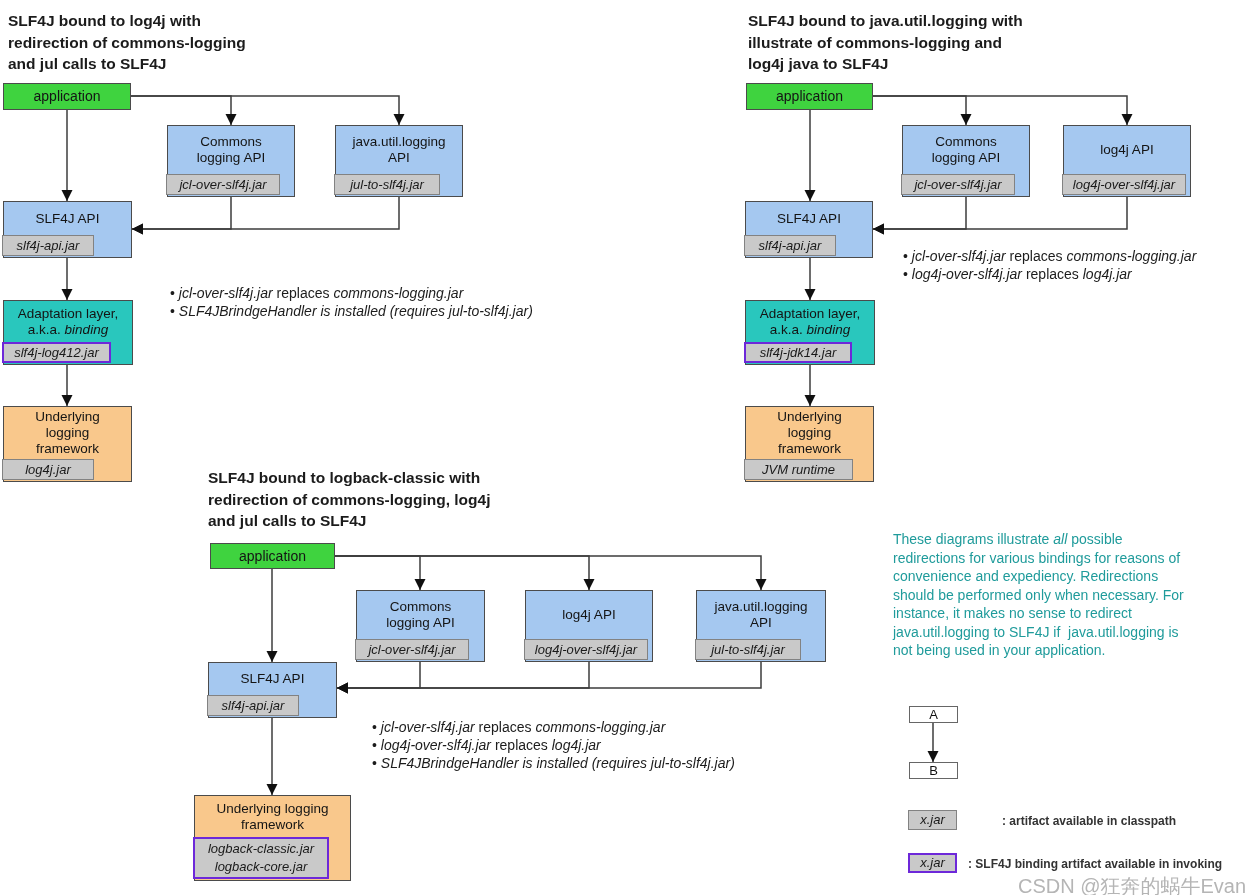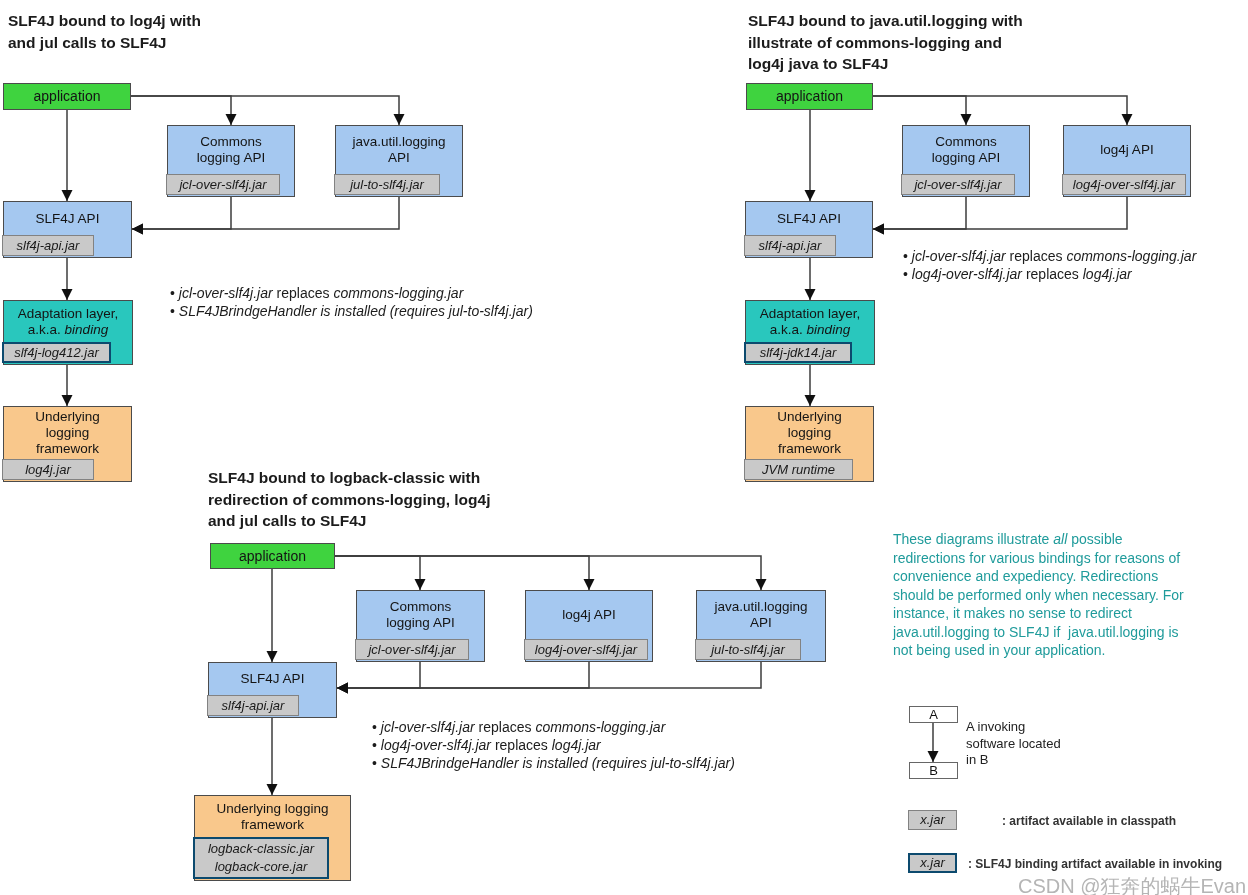--- a/index.html
+++ b/index.html
@@ -8,21 +8,21 @@
   #wires{position:absolute;left:0;top:0;width:1248px;height:895px;z-index:1;}
   .layer{position:absolute;left:0;top:0;width:100%;height:100%;z-index:2;}
   .title{position:absolute;font-size:15.5px;font-weight:bold;color:#1b1b1b;line-height:21.5px;white-space:pre;}
   .box{position:absolute;border:1.5px solid #4b4b4b;box-sizing:border-box;z-index:2;}
   .box .label{display:flex;flex-direction:column;justify-content:center;align-items:center;
               font-size:13.5px;color:#141414;line-height:16px;text-align:center;width:100%;}
   .box.application .label{font-size:14px;}
   .jartag{position:absolute;background:#c9c9c9;border:1.5px solid #828282;box-sizing:border-box;
           display:flex;flex-direction:column;justify-content:center;align-items:center;
           font-style:italic;font-size:13px;color:#1a1a1a;line-height:18px;z-index:3;}
-  .jartag.binding{border:2px solid #0c4a6e;font-style:italic;}
+  .jartag.binding{border:2px solid #6d28d9;font-style:italic;}
   .bullets{position:absolute;font-size:14px;color:#1c1c1c;line-height:18px;white-space:pre;}
   .note{position:absolute;font-size:14px;line-height:18.5px;white-space:pre;}
   .it{font-style:italic;}
   .legend-caption{position:absolute;font-size:13px;color:#222;line-height:16.5px;white-space:pre;}
   .legend-item-text{position:absolute;font-size:12px;font-weight:bold;color:#333;white-space:pre;}
   .legend-node{position:absolute;background:#ffffff;border:1.5px solid #666;box-sizing:border-box;
                display:flex;align-items:center;justify-content:center;font-size:13px;color:#111;z-index:2;}
   #watermark{position:absolute;left:1018px;top:861px;font-size:20px;color:#b5b5b5;z-index:4;white-space:pre;margin-top:12px;}
 </style>
 </head>
@@ -71,21 +71,21 @@
       <polyline points="589,662 589,688 337,688" fill="none" stroke="#3d3d3d" stroke-width="1.5"></polyline>
       <polygon points="337,688 348,682.5 348,693.5" fill="#101010"></polygon>
       <polyline points="761,662 761,688 337,688" fill="none" stroke="#3d3d3d" stroke-width="1.5"></polyline>
       <polygon points="337,688 348,682.5 348,693.5" fill="#101010"></polygon>
       <polyline points="272,718 272,795" fill="none" stroke="#3d3d3d" stroke-width="1.5"></polyline>
       <polygon points="266.5,784 277.5,784 272,795" fill="#101010"></polygon>
       <polyline points="933,723 933,762" fill="none" stroke="#3d3d3d" stroke-width="1.5"></polyline>
       <polygon points="927.5,751 938.5,751 933,762" fill="#101010"></polygon>
     </svg>
   <div class="layer" id="content-layer">
-      <div class="title" style="left: 8px; top: 10px;"><div class="title-line">SLF4J bound to log4j with</div><div class="title-line">and jul calls to SLF4J</div></div>
+      <div class="title" style="left: 8px; top: 10px;"><div class="title-line">SLF4J bound to log4j with</div><div class="title-line">redirection of commons-logging</div><div class="title-line">and jul calls to SLF4J</div></div>
       <div class="box application" style="left: 3px; top: 83px; width: 128px; height: 27px; background: rgb(63, 211, 63);">
         <div class="label" style="height: 24px;">
           <div class="lline">application</div>
         </div>
       </div>
       <div class="box api" style="left: 167px; top: 125px; width: 128px; height: 72px; background: rgb(165, 200, 240);">
         <div class="label" style="height: 48px;">
           <div class="lline">Commons</div>
           <div class="lline">logging API</div>
         </div>
@@ -228,21 +228,20 @@
         </div>
       </div>
       <div class="jartag binding" style="left: 193px; top: 837px; width: 136px; height: 42px;">
         <div class="tline">logback-classic.jar</div>
         <div class="tline">logback-core.jar</div>
       </div>
       <div class="bullets" style="left: 372px; top: 718px;"><div class="bullet-line">• <span class="it">jcl-over-slf4j.jar</span><span> replaces </span><span class="it">commons-logging.jar</span></div><div class="bullet-line">• <span class="it">log4j-over-slf4j.jar</span><span> replaces </span><span class="it">log4j.jar</span></div><div class="bullet-line">• <span class="it">SLF4JBrindgeHandler is installed (requires jul-to-slf4j.jar)</span></div></div>
       <div class="note" style="left: 893px; top: 530px; width: 358px; color: rgb(31, 155, 155);"><div class="note-line"><span>These diagrams illustrate </span><span class="it">all</span><span> possible</span></div><div class="note-line"><span>redirections for various bindings for reasons of</span></div><div class="note-line"><span>convenience and expediency. Redirections</span></div><div class="note-line"><span>should be performed only when necessary. For</span></div><div class="note-line"><span>instance, it makes no sense to redirect</span></div><div class="note-line"><span>java.util.logging to SLF4J if  java.util.logging is</span></div><div class="note-line"><span>not being used in your application.</span></div></div>
       <div class="legend-node" style="left: 909px; top: 706px; width: 49px; height: 17px;">A</div>
       <div class="legend-node" style="left: 909px; top: 762px; width: 49px; height: 17px;">B</div>
-      <div class="legend-caption" style="left: 966px; top: 719px;"><div class="legend-caption-line">A invoking</div><div class="legend-caption-line">software located</div><div class="legend-caption-line">in B</div></div>
       <div class="jartag" style="left: 908px; top: 810px; width: 49px; height: 20px;">
         <div class="tline">x.jar</div>
       </div>
       <div class="legend-item-text" style="left: 968px; top: 814px; margin-left: 34px;">: artifact available in classpath</div>
       <div class="jartag binding" style="left: 908px; top: 853px; width: 49px; height: 20px;">
         <div class="tline">x.jar</div>
       </div>
       <div class="legend-item-text" style="left: 968px; top: 857px;">: SLF4J binding artifact available in invoking</div>
     </div>
   <div id="watermark">CSDN @狂奔的蜗牛Evan</div>

